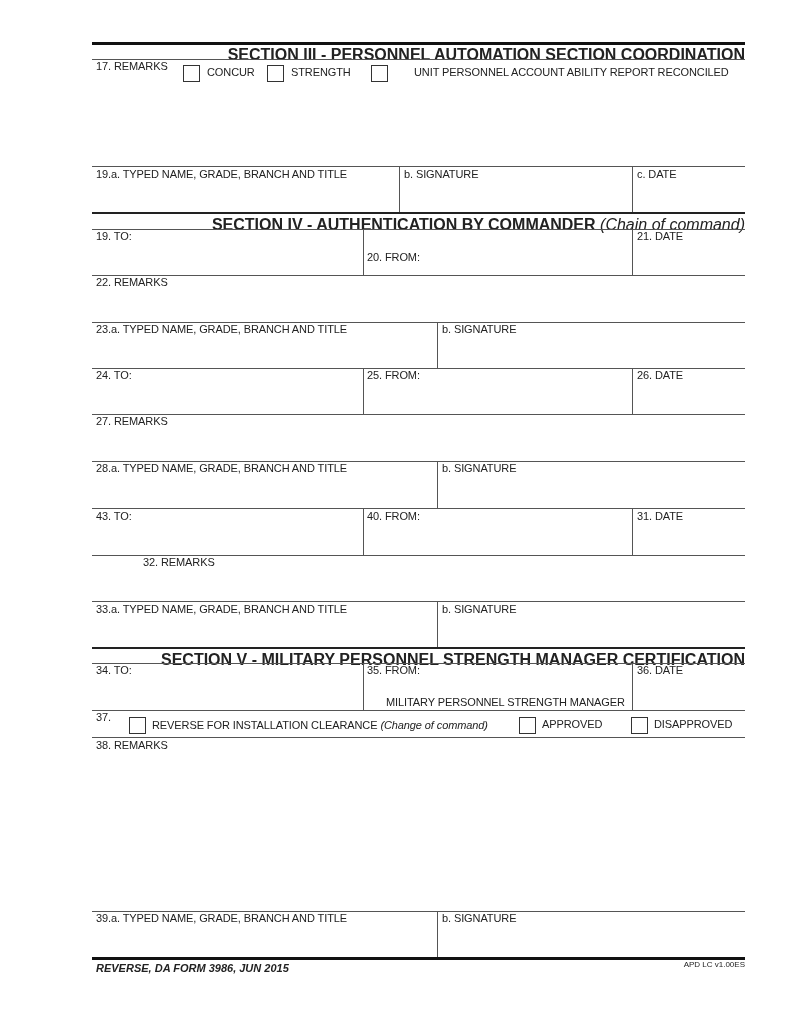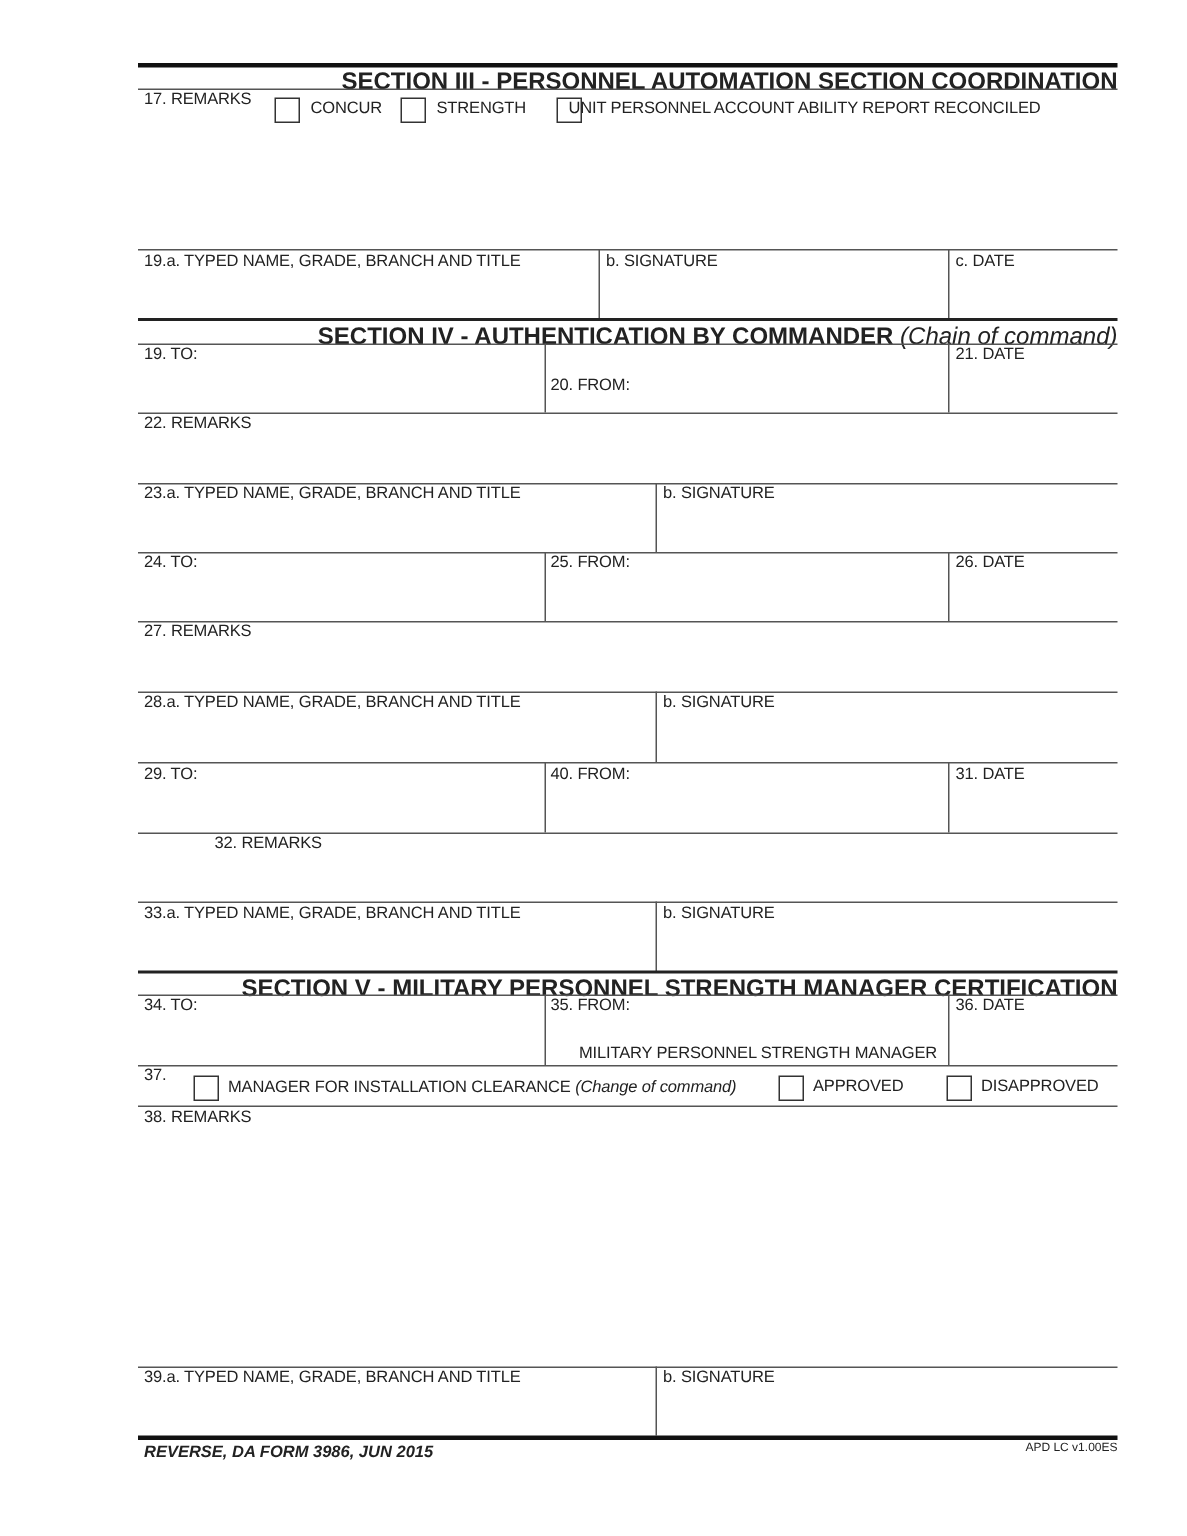--- a/index.html
+++ b/index.html
@@ -20,21 +20,21 @@
 
 <div class="hl thick" style="top:42px;"></div>
 <div class="sec" style="top:46px;">SECTION III - PERSONNEL AUTOMATION SECTION COORDINATION</div>
 <div class="hl" style="top:59px;"></div>
 <div class="lbl" style="left:96px;top:60px;">17.  REMARKS</div>
 <div class="cb" style="left:183px;top:65px;"></div>
 <div class="lbl" style="left:207px;top:66px;">CONCUR</div>
 <div class="cb" style="left:267px;top:65px;"></div>
 <div class="lbl" style="left:291px;top:66px;">STRENGTH</div>
 <div class="cb" style="left:371px;top:65px;"></div>
-<div class="lbl" style="left:379px;top:66px;">UNIT PERSONNEL ACCOUNT ABILITY REPORT RECONCILED</div>
+<div class="lbl" style="left:414px;top:66px;">UNIT PERSONNEL ACCOUNT ABILITY REPORT RECONCILED</div>
 
 <div class="hl" style="top:166px;"></div>
 <div class="lbl" style="left:96px;top:168px;">19.a.  TYPED NAME, GRADE, BRANCH AND TITLE</div>
 <div class="vl" style="left:399px;top:166px;height:46px;"></div>
 <div class="lbl" style="left:404px;top:168px;">b.  SIGNATURE</div>
 <div class="vl" style="left:632px;top:166px;height:46px;"></div>
 <div class="lbl" style="left:637px;top:168px;">c.  DATE</div>
 
 <div class="hl mid" style="top:212px;"></div>
 <div class="sec" style="top:216px;"><span>SECTION IV - AUTHENTICATION BY COMMANDER</span> <i>(Chain of command)</i></div>
@@ -62,21 +62,21 @@
 
 <div class="hl" style="top:414px;"></div>
 <div class="lbl" style="left:96px;top:415px;">27.  REMARKS</div>
 
 <div class="hl" style="top:461px;"></div>
 <div class="lbl" style="left:96px;top:462px;">28.a.  TYPED NAME, GRADE, BRANCH AND TITLE</div>
 <div class="vl" style="left:437px;top:461px;height:47px;"></div>
 <div class="lbl" style="left:442px;top:462px;">b.  SIGNATURE</div>
 
 <div class="hl" style="top:508px;"></div>
-<div class="lbl" style="left:96px;top:510px;">29.  TO:</div>
+<div class="lbl" style="left:96px;top:510px;">43.  TO:</div>
 <div class="vl" style="left:363px;top:508px;height:47px;"></div>
 <div class="lbl" style="left:367px;top:510px;">40.  FROM:</div>
 <div class="vl" style="left:632px;top:508px;height:47px;"></div>
 <div class="lbl" style="left:637px;top:510px;">31.  DATE</div>
 
 <div class="hl" style="top:555px;"></div>
 <div class="lbl" style="left:96px;top:556px;margin-left:47px;">32.  REMARKS</div>
 
 <div class="hl" style="top:601px;"></div>
 <div class="lbl" style="left:96px;top:603px;">33.a.  TYPED NAME, GRADE, BRANCH AND TITLE</div>
@@ -89,21 +89,21 @@
 <div class="lbl" style="left:96px;top:664px;">34.  TO:</div>
 <div class="vl" style="left:363px;top:663px;height:47px;"></div>
 <div class="lbl" style="left:367px;top:664px;">35.  FROM:</div>
 <div class="lbl" style="left:386px;top:696px;">MILITARY PERSONNEL STRENGTH MANAGER</div>
 <div class="vl" style="left:632px;top:663px;height:47px;"></div>
 <div class="lbl" style="left:637px;top:664px;">36.  DATE</div>
 
 <div class="hl" style="top:710px;"></div>
 <div class="lbl" style="left:96px;top:711px;">37.</div>
 <div class="cb" style="left:129px;top:717px;"></div>
-<div class="lbl" style="left:152px;top:719px;"><span>MANAGER FOR INSTALLATION CLEARANCE</span> <i>(Change of command)</i></div>
+<div class="lbl" style="left:152px;top:719px;"><span>REVERSE FOR INSTALLATION CLEARANCE</span> <i>(Change of command)</i></div>
 <div class="cb" style="left:519px;top:717px;"></div>
 <div class="lbl" style="left:542px;top:718px;">APPROVED</div>
 <div class="cb" style="left:631px;top:717px;"></div>
 <div class="lbl" style="left:654px;top:718px;">DISAPPROVED</div>
 
 <div class="hl" style="top:737px;"></div>
 <div class="lbl" style="left:96px;top:739px;">38.  REMARKS</div>
 
 <div class="hl" style="top:911px;"></div>
 <div class="lbl" style="left:96px;top:912px;">39.a.  TYPED NAME, GRADE, BRANCH AND TITLE</div>

